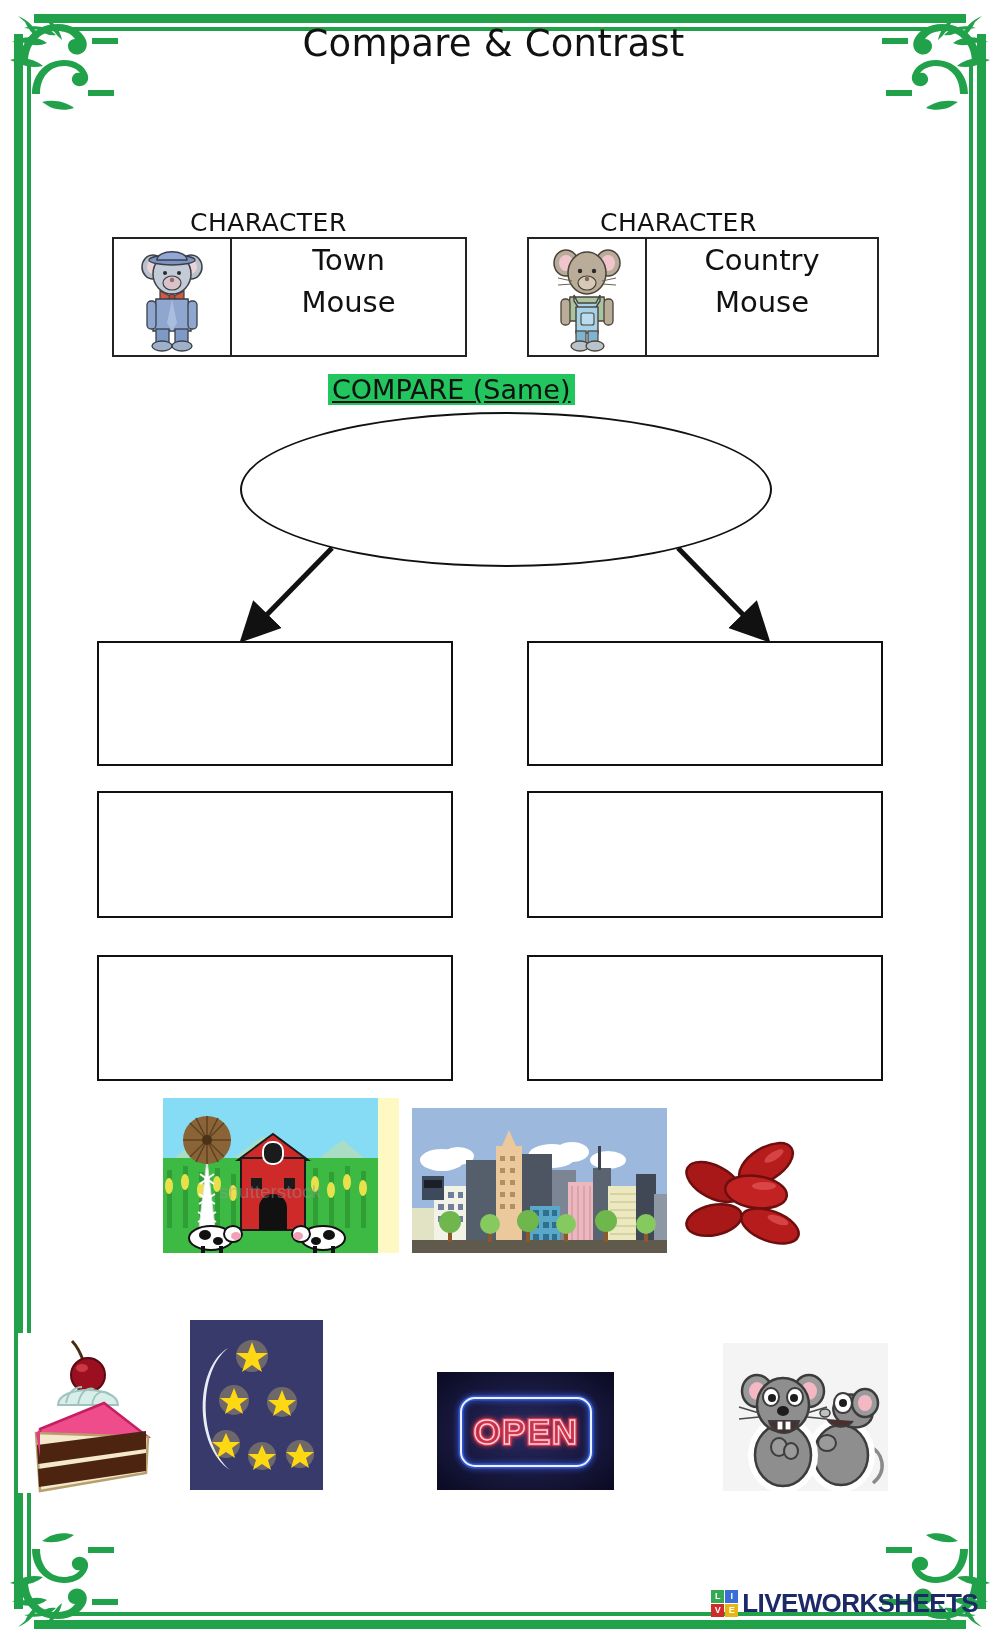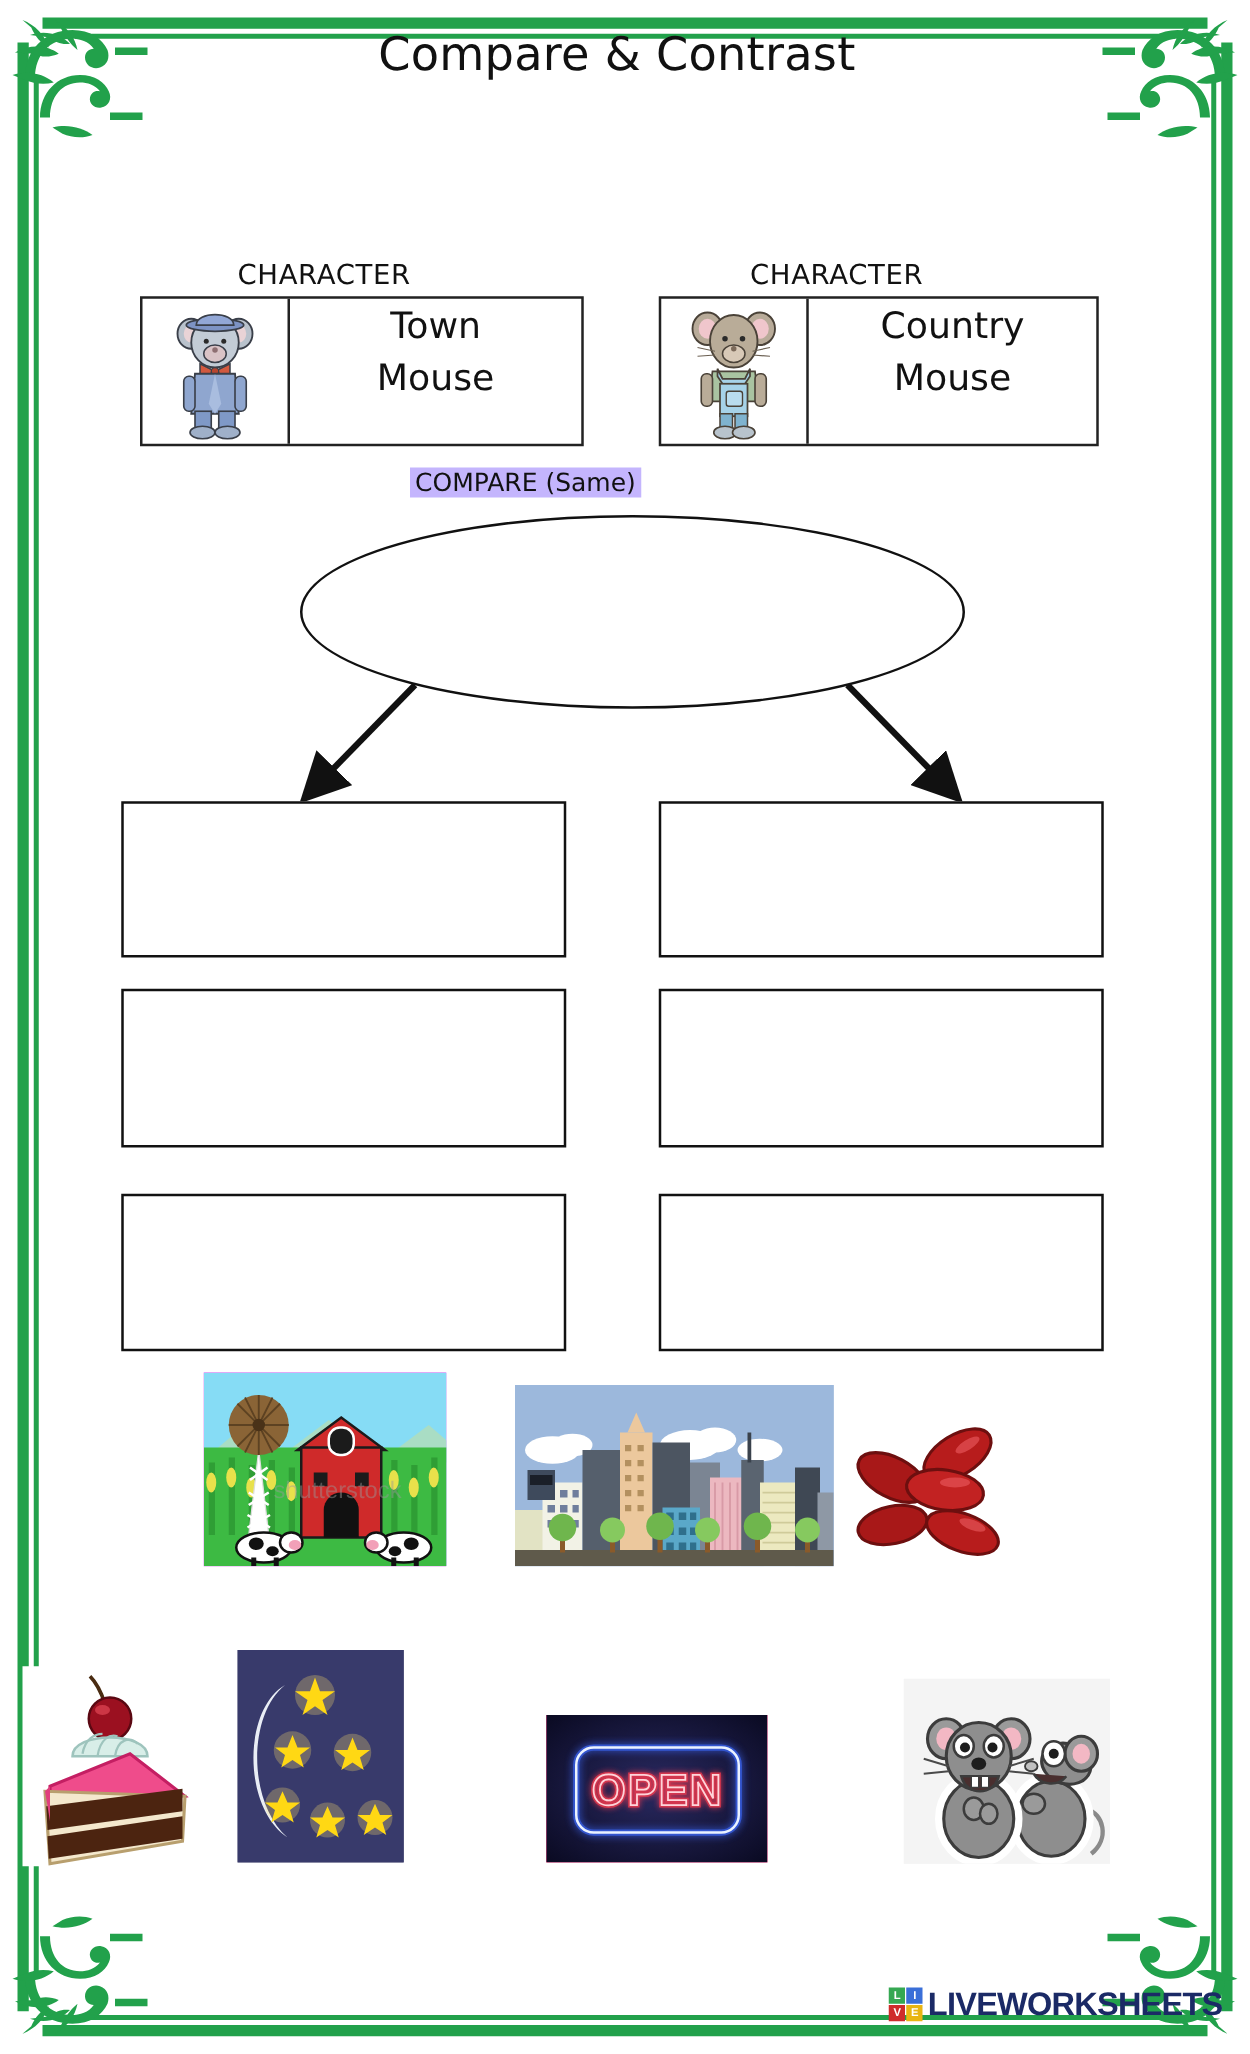--- a/index.html
+++ b/index.html
@@ -38,21 +38,21 @@
   }
 
   #instructions{
     position:absolute; left:22px; top:96px; width:900px;
     font-size:31px; line-height:1.45; font-family:"DejaVu Sans", sans-serif;
   }
   .hl{ color:#c8681e; }
 
   
   .char-label{
-    position:absolute; font-size:22px; letter-spacing:.5px;
+    position:absolute; font-size:25px; letter-spacing:.5px;
     font-family:"DejaVu Sans", sans-serif;
   }
   #char-label-1{ left:190px; top:208px; }
   #char-label-2{ left:600px; top:208px; }
 
   
   .char-box{
     position:absolute; height:120px; border:2px solid #222;
     background:#fff; display:flex; align-items:stretch;
   }
@@ -63,22 +63,22 @@
     display:flex; align-items:center; justify-content:center; overflow:hidden;
   }
   .char-name-cell{
     flex:1; display:flex; flex-direction:column; align-items:center;
     justify-content:flex-start; font-size:29px; line-height:1.45;
     font-family:"DejaVu Sans", sans-serif;
   }
 
   
   .diagram-label{
-    position:absolute; font-size:20px; font-family:"DejaVu Sans", sans-serif;
-    background:#c4b5fd; padding:0 4px; z-index:4; white-space:nowrap;
+    position:absolute; font-size:27px; font-family:"DejaVu Sans", sans-serif;
+    background:#22c55e; padding:0 4px; z-index:4; white-space:nowrap;text-decoration:underline;
   }
   #compare-label { left:328px; top:374px; }
   #contrast-label{ left:305px; top:600px; }
 
   
   #oval{
     position:absolute; left:240px; top:412px; width:532px; height:155px;
     border:2.5px solid #111; border-radius:50%; background:#fff; z-index:2;
   }
 
@@ -92,21 +92,21 @@
   .col-l{ left:97px;  width:356px; }
   .col-r{ left:527px; width:356px; }
   .row-1{ top:641px;  height:125px; }
   .row-2{ top:791px;  height:127px; }
   .row-3{ top:955px;  height:126px; }
 
   
   .pic{ position:absolute; overflow:hidden; }
 
   
-  #pic-farm{ left:163px; top:1098px; width:194px; height:155px; background:#d946ef; }
+  #pic-farm{ left:163px; top:1098px; width:236px; height:155px; background:#fef9c3; }
   
   #pic-city{ left:412px; top:1108px; width:255px; height:145px; background:#9cb8dc; }
   
   #pic-beans{ left:678px; top:1140px; width:135px; height:110px; background:#fff; }
   
   #pic-cake{ left:18px; top:1333px; width:140px; height:160px; background:#fff; }
   
   #pic-night{ left:190px; top:1320px; width:133px; height:170px; background:#2c2e5e; }
   
   #pic-open{ left:437px; top:1372px; width:177px; height:118px; background:#be185d; }

